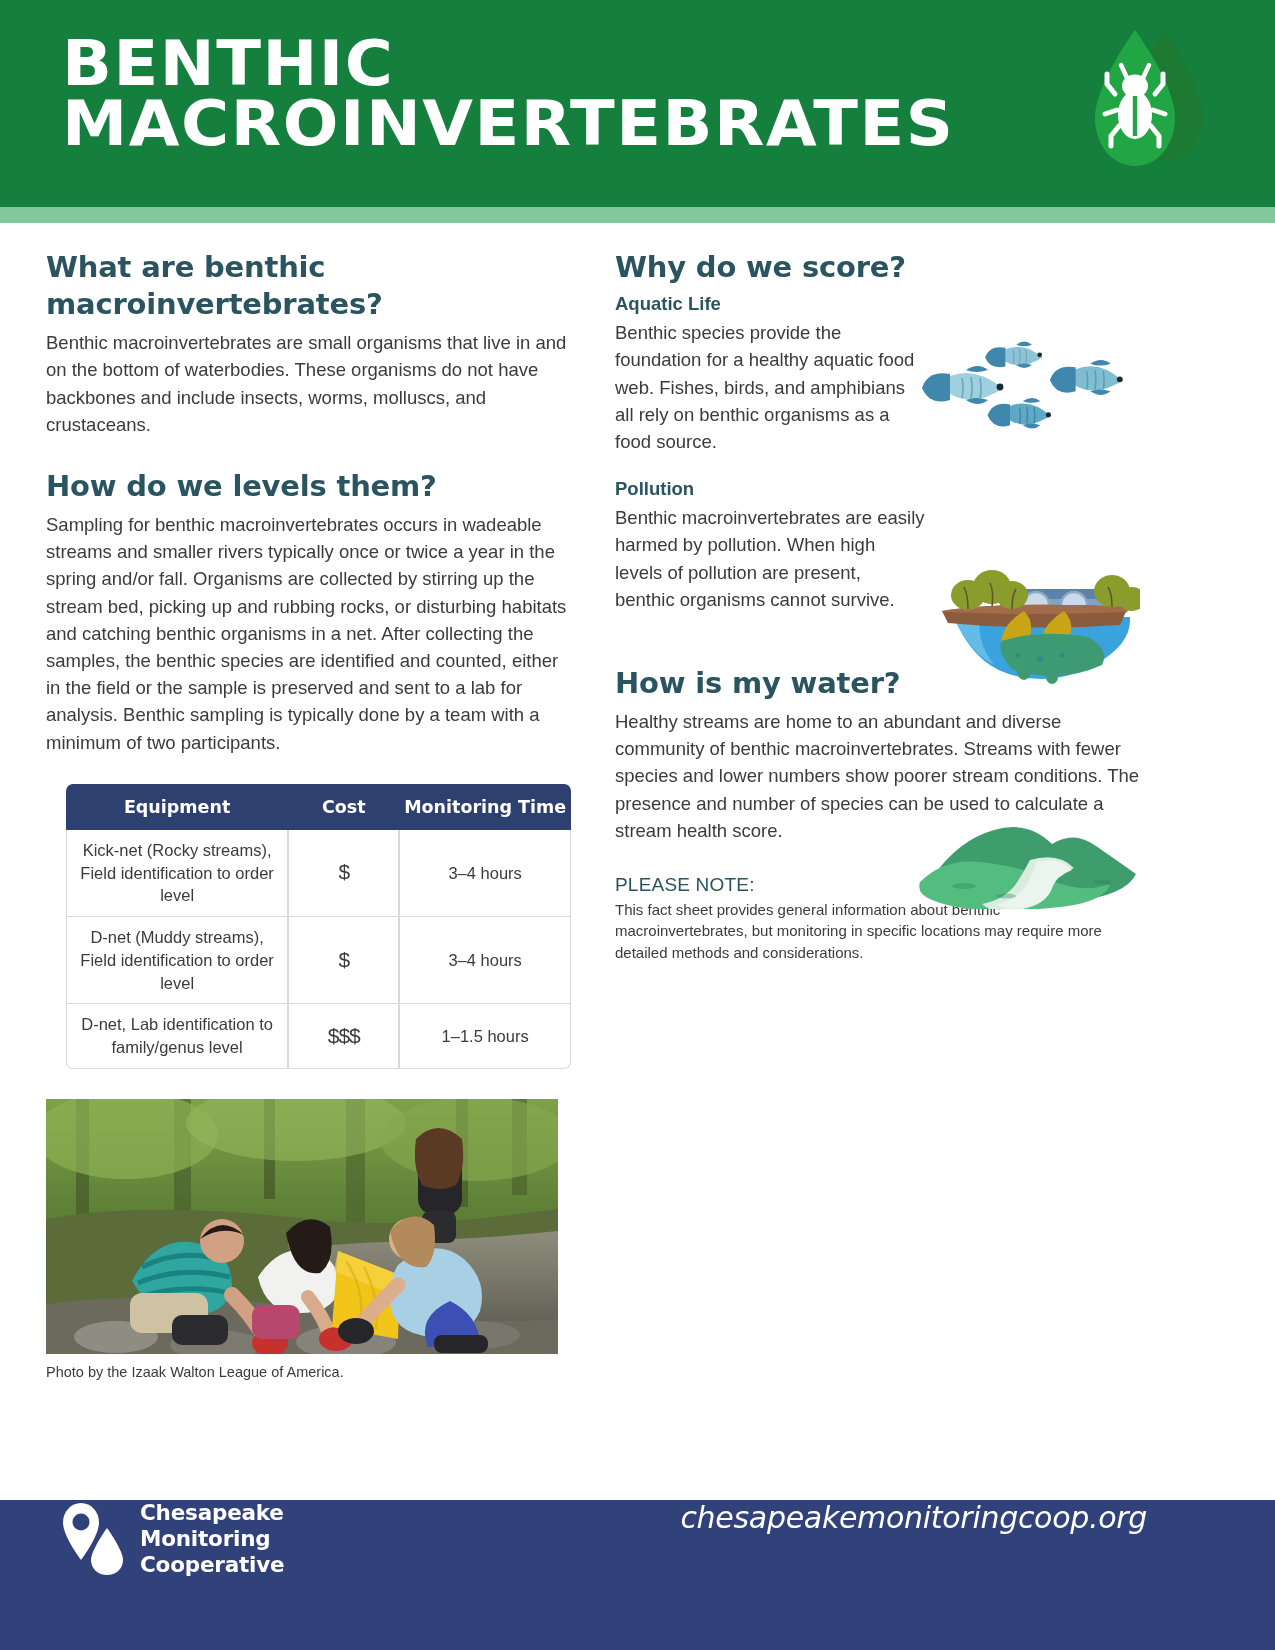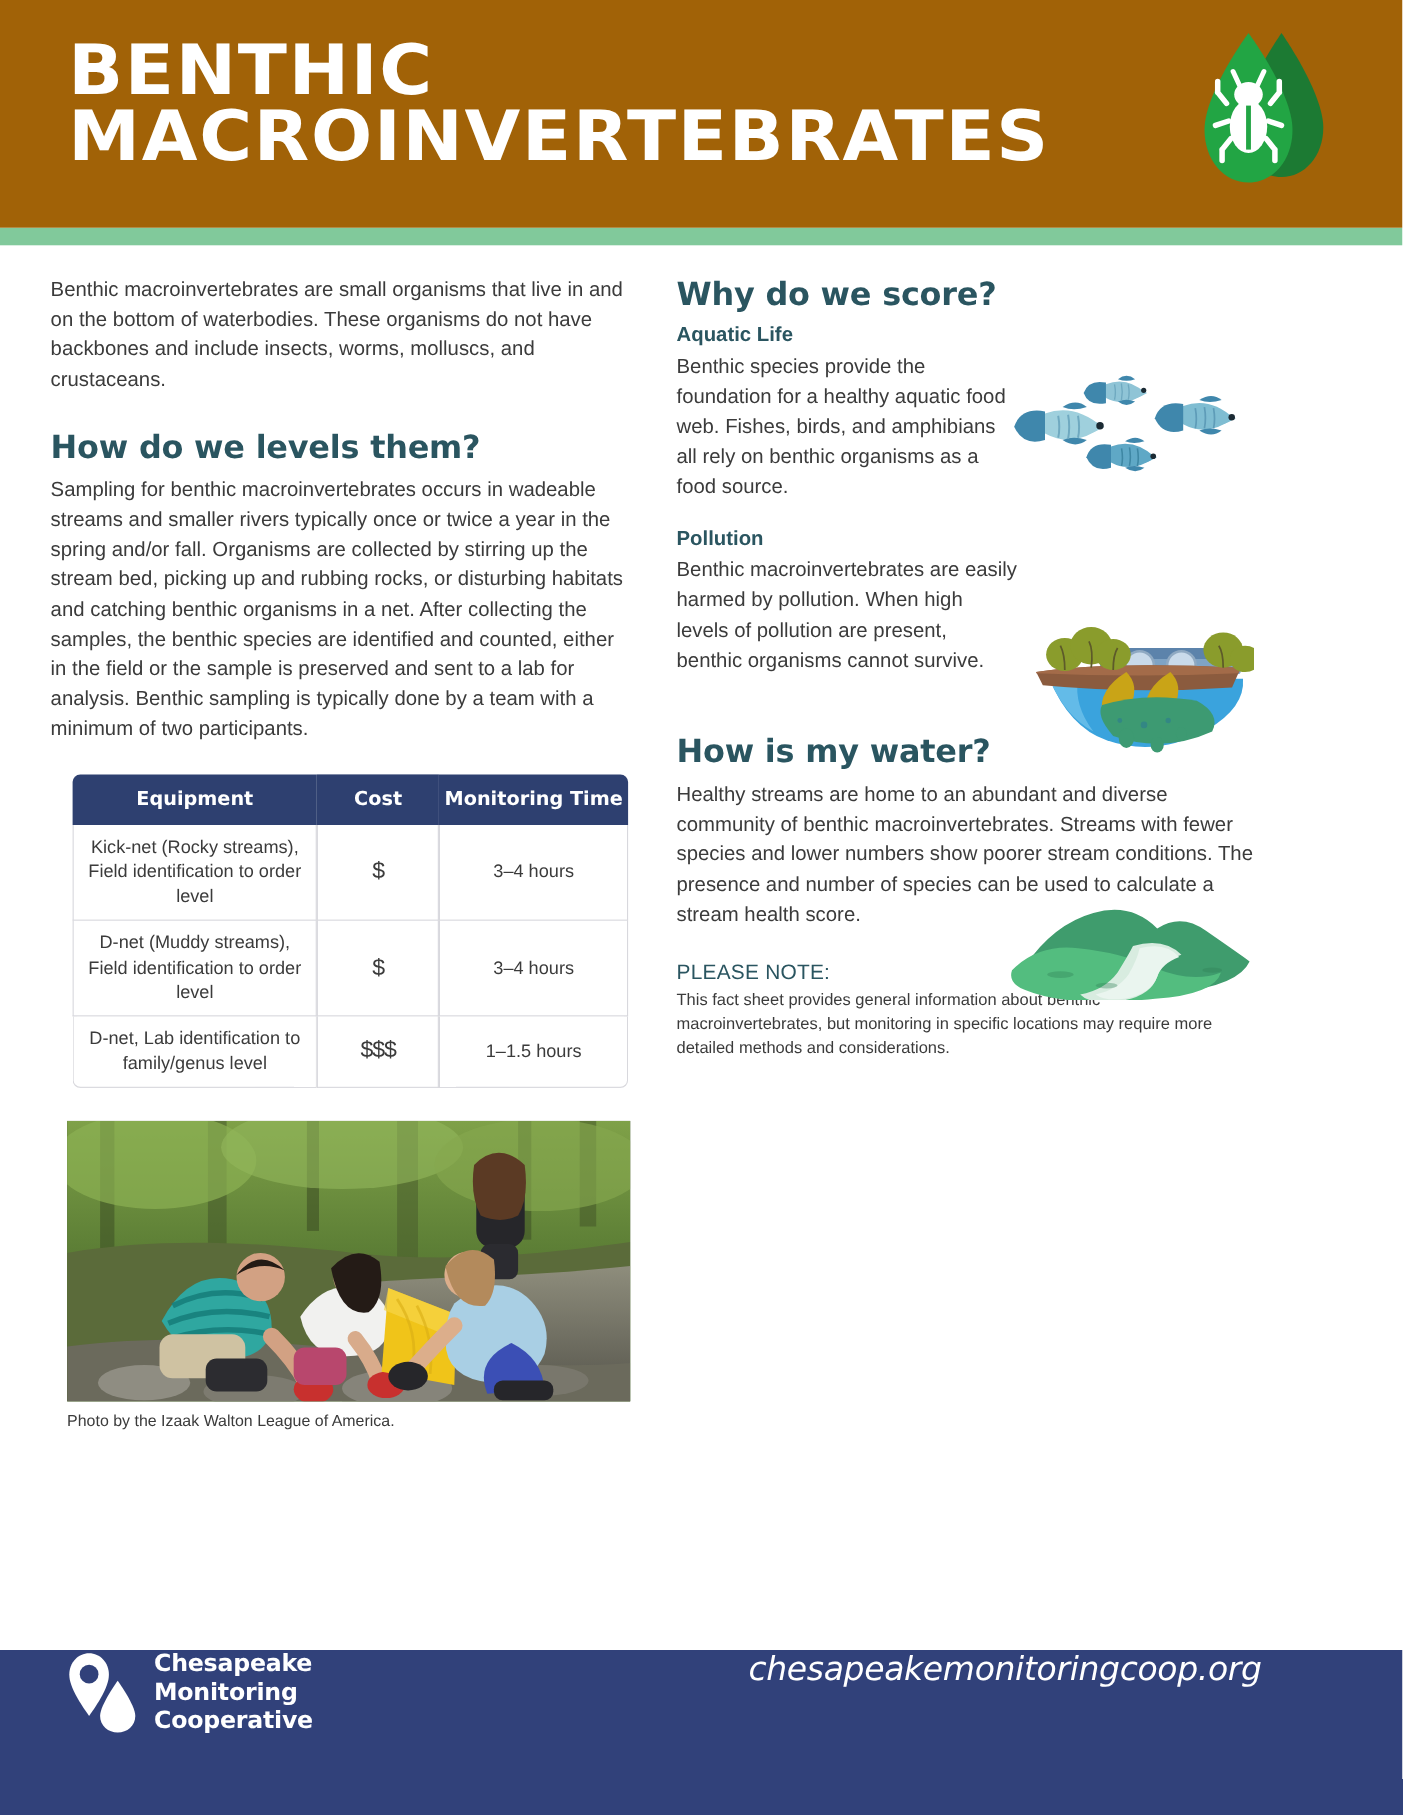--- a/index.html
+++ b/index.html
@@ -8,21 +8,21 @@
     background: #ffffff;
     font-family: "Liberation Sans", sans-serif;
     overflow: hidden;
   }
   .page { position: relative; width: 1275px; height: 1650px; background:#fff; }
 
   
   .header {
     position: relative;
     height: 207px;
-    background: #a16207;
+    background: #15803d;
     padding: 34px 56px 0 62px;
     overflow: hidden;
   }
   .header-title {
     color: #ffffff;
     font-family: "DejaVu Sans", sans-serif;
     font-weight: 700;
     font-size: 63px;
     line-height: 0.95;
     letter-spacing: 1.5px;
@@ -107,21 +107,21 @@
     line-height: 1.38;
   }
   table.equip tbody tr:last-child td:first-child { border-bottom-left-radius: 7px; }
   table.equip tbody tr:last-child td:last-child { border-bottom-right-radius: 7px; }
   table.equip tbody td.cost { font-size: 21px; letter-spacing: -1px; }
   .col-equip { width: 44%; }
   .col-cost { width: 22%; }
   .col-time { width: 34%; }
 
   
-  .photo-block { margin-top: 30px; margin-left: 15px; }
+  .photo-block { margin-top: 30px; }
   .photo {
     width: 512px; height: 255px;
     position: relative; overflow: hidden;
     background: #4c6433;
   }
   .caption {
     font-size: 14.5px; color: #3b3b3b;
     margin-top: 10px;
   }
 
@@ -203,20 +203,21 @@
         <path d="M62 104 L54 114 M54 114 L54 124" stroke="#ffffff" stroke-width="5" stroke-linecap="round" fill="none"></path>
         <path d="M94 104 L102 114 M102 114 L102 124" stroke="#ffffff" stroke-width="5" stroke-linecap="round" fill="none"></path>
       </g>
     </svg>
   </div>
   <div class="green-rule"></div>
 
   <div class="content">
 
     <div class="col-left">
+      <h2 class="sec">What are benthic macroinvertebrates?</h2>
       <p class="body">Benthic macroinvertebrates are small organisms that live in and on the bottom of waterbodies. These organisms do not have backbones and include insects, worms, molluscs, and crustaceans.</p>
 
       <div class="gap-lg"></div>
 
       <h2 class="sec">How do we levels them?</h2>
       <p class="body">Sampling for benthic macroinvertebrates occurs in wadeable streams and smaller rivers typically once or twice a year in the spring and/or fall. Organisms are collected by stirring up the stream bed, picking up and rubbing rocks, or disturbing habitats and catching benthic organisms in a net. After collecting the samples, the benthic species are identified and counted, either in the field or the sample is preserved and sent to a lab for analysis. Benthic sampling is typically done by a team with a minimum of two participants.</p>
 
       <div class="tbl-wrap">
         <table class="equip">
           <colgroup>

